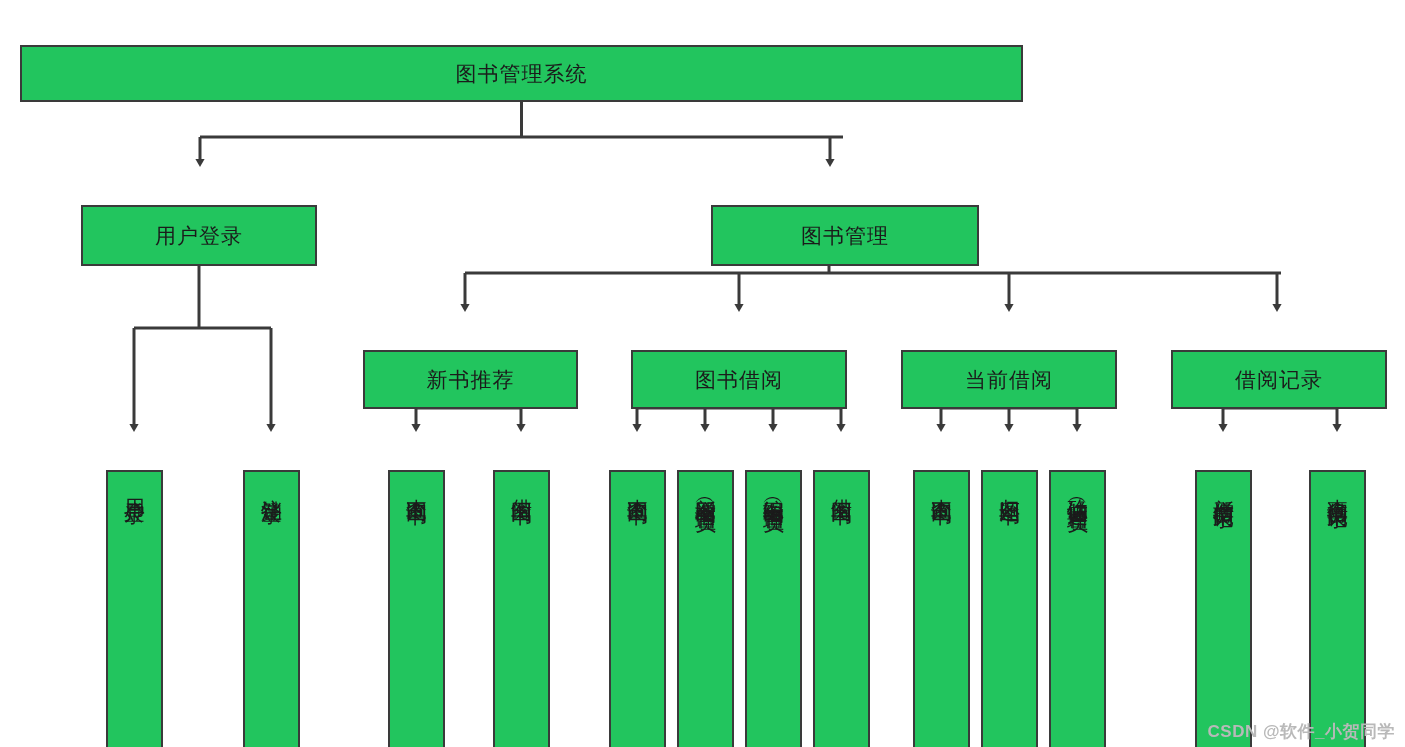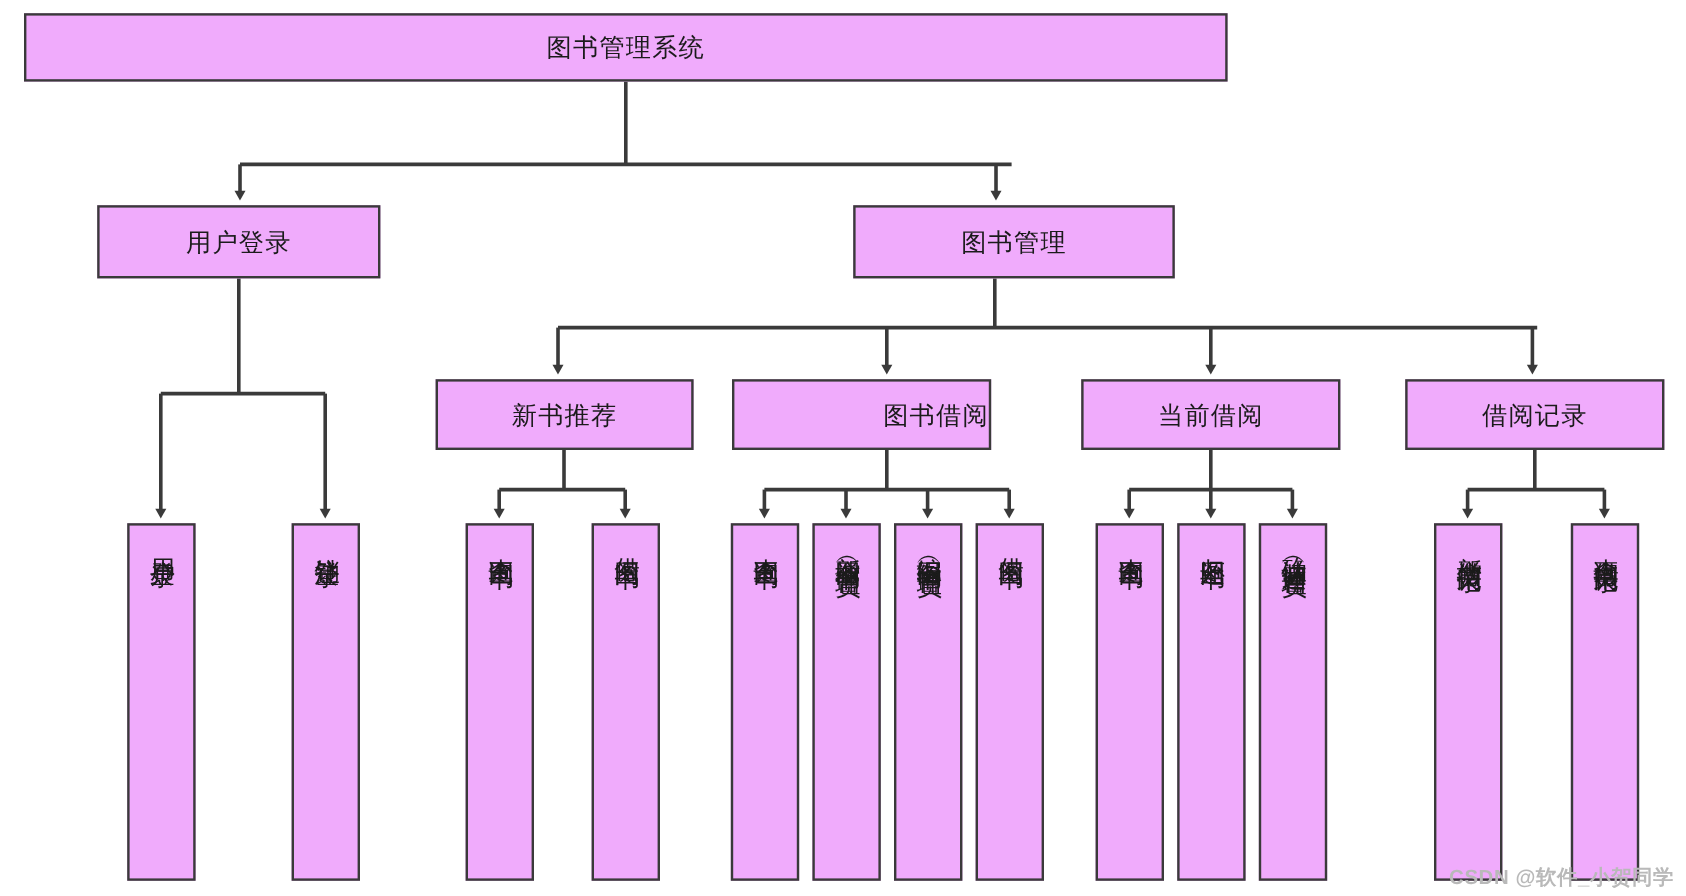--- a/index.html
+++ b/index.html
@@ -20,26 +20,27 @@
   svg#wires {
     position: absolute;
     left: 0;
     top: 0;
     width: 1405px;
     height: 747px;
   }
   .node {
     position: absolute;
     box-sizing: border-box;
-    background: #f0abfc;
+    background: #22c55e;
     border: 2px solid #3a3a3a;
     display: flex;
     align-items: center;
     justify-content: center;
     color: #1b1b1b;
+    margin-top: 34px;
   }
   .node.horiz {
     font-size: 21px;
     letter-spacing: 1px;
   }
   .node.vert {
     align-items: flex-start;
     padding-top: 10px;
   }
   .node.vert .vtext {
@@ -124,21 +125,21 @@
   <div class="node horiz" style="left:81px; top:171px; width:236px; height:61px;">
     <span>用户登录</span>
   </div>
   <div class="node horiz" style="left:711px; top:171px; width:268px; height:61px;">
     <span>图书管理</span>
   </div>
 
   <div class="node horiz" style="left:363px; top:316px; width:215px; height:59px;">
     <span>新书推荐</span>
   </div>
-  <div class="node horiz" style="left:610px; top:316px; width:216px; height:59px;justify-content:flex-end;">
+  <div class="node horiz" style="left:631px; top:316px; width:216px; height:59px;">
     <span>图书借阅</span>
   </div>
   <div class="node horiz" style="left:901px; top:316px; width:216px; height:59px;">
     <span>当前借阅</span>
   </div>
   <div class="node horiz" style="left:1171px; top:316px; width:216px; height:59px;">
     <span>借阅记录</span>
   </div>
 
   <div class="node vert" style="left:106px; top:436px; width:57px; height:298px;">

